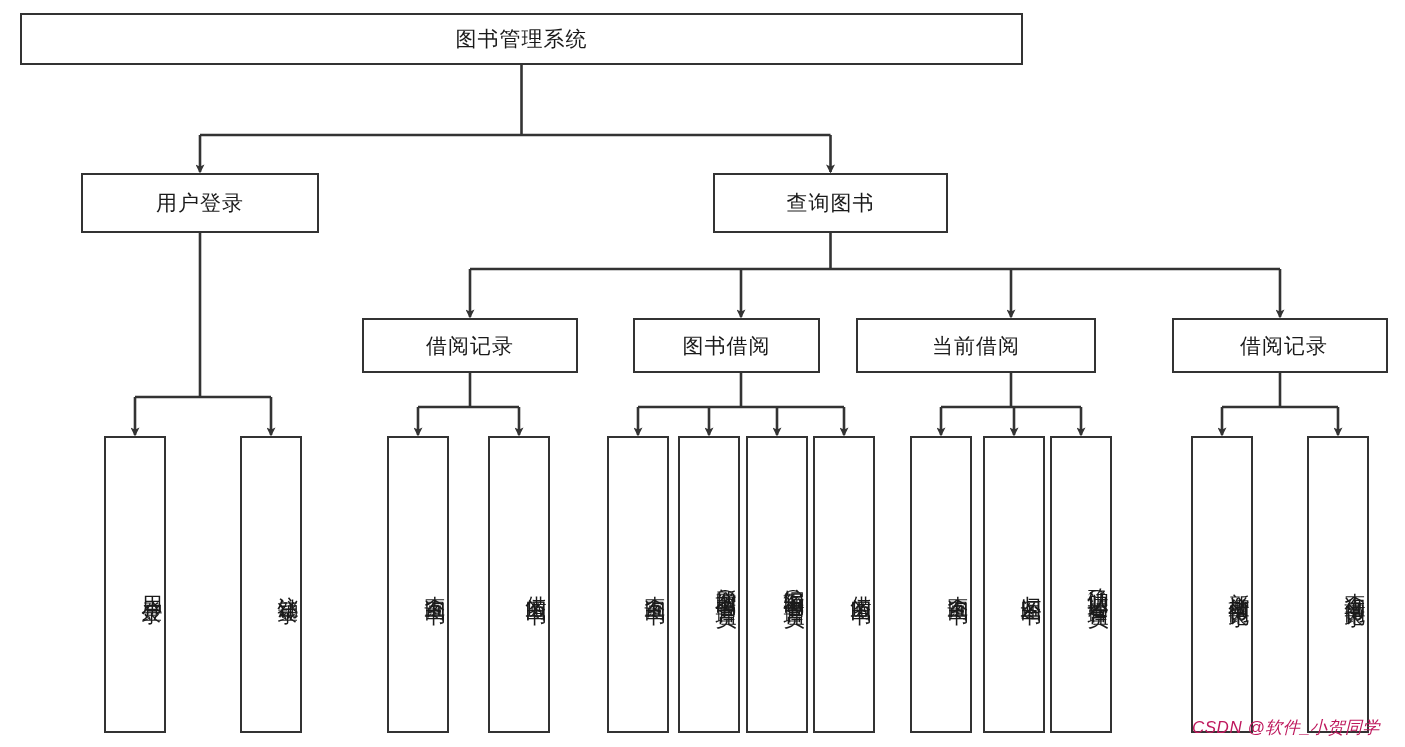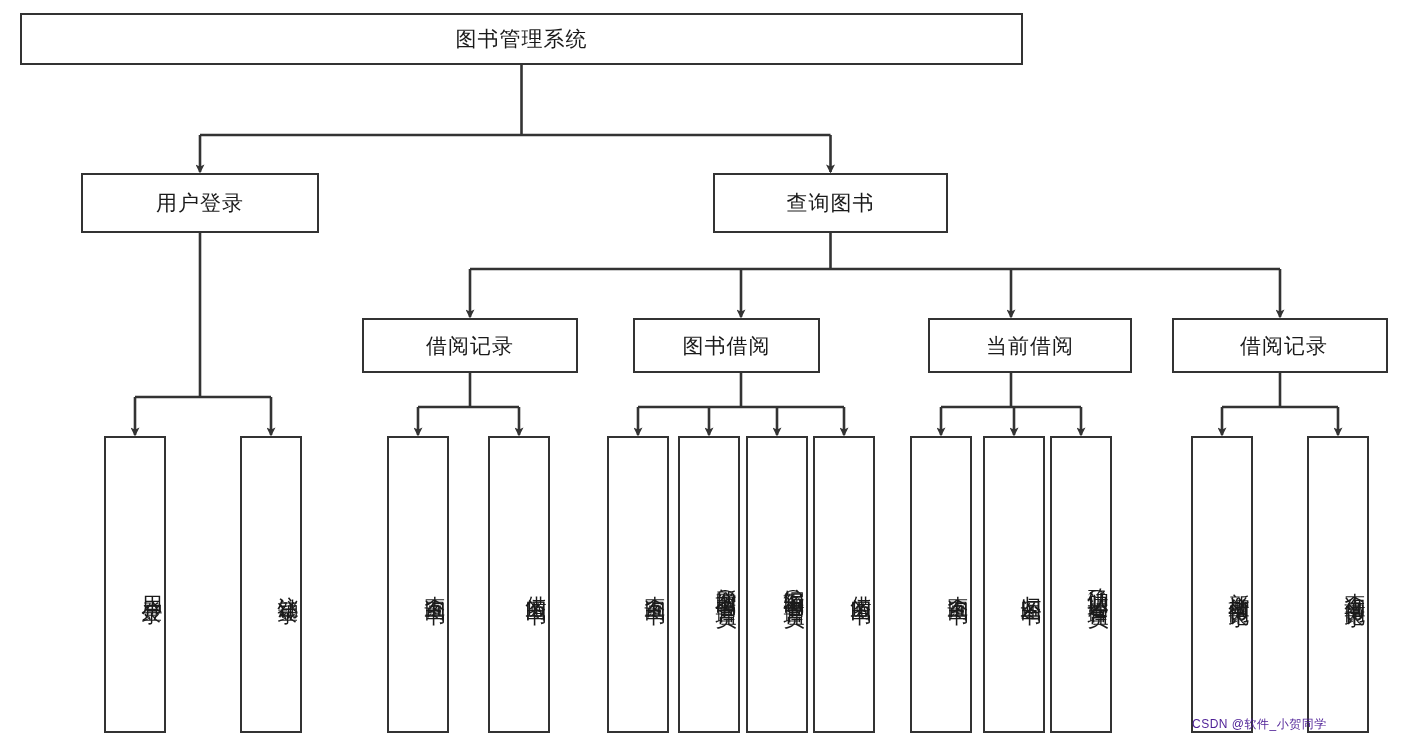--- a/index.html
+++ b/index.html
@@ -57,25 +57,26 @@
   }
   .node.v .vlabel {
     writing-mode: vertical-rl;
     text-orientation: upright;
     display: block;
     white-space: normal;
     max-height: 100%;
   }
   .watermark {
     position: absolute;
-    font-size: 12px;
-    color: #4c1d95;
+    font-size: 17px;
+    color: #be185d;
     letter-spacing: 0.5px;
     white-space: nowrap;
     user-select: none;
+    font-style: italic;
   }
 </style>
 </head>
 <body>
 
 <div id="canvas">
   <svg id="edges" viewBox="0 0 1405 747" preserveAspectRatio="none">
     <defs>
       <marker id="arrowhead" markerWidth="9" markerHeight="9" refX="7.6" refY="4.5" orient="auto" markerUnits="userSpaceOnUse">
         <path d="M0,0 L9,4.5 L0,9 L2.2,4.5 Z" fill="#333333"></path>
@@ -126,21 +127,21 @@
       </div>
       <div class="node h" style="left: 713px; top: 173px; width: 235px; height: 60px;">
         <span class="hlabel">查询图书</span>
       </div>
       <div class="node h" style="left: 362px; top: 318px; width: 216px; height: 55px;">
         <span class="hlabel">借阅记录</span>
       </div>
       <div class="node h" style="left: 633px; top: 318px; width: 187px; height: 55px;">
         <span class="hlabel">图书借阅</span>
       </div>
-      <div class="node h" style="left: 928px; top: 318px; width: 204px; height: 55px;">
+      <div class="node h" style="left: 856px; top: 318px; width: 240px; height: 55px;">
         <span class="hlabel">当前借阅</span>
       </div>
       <div class="node h" style="left: 1172px; top: 318px; width: 216px; height: 55px; padding-left: 8px;">
         <span class="hlabel">借阅记录</span>
       </div>
       <div class="node v" style="left: 104px; top: 436px; width: 62px; height: 297px;">
         <span class="vlabel">用户登录</span>
       </div>
       <div class="node v" style="left: 240px; top: 436px; width: 62px; height: 297px;">
         <span class="vlabel">注销登录</span>

